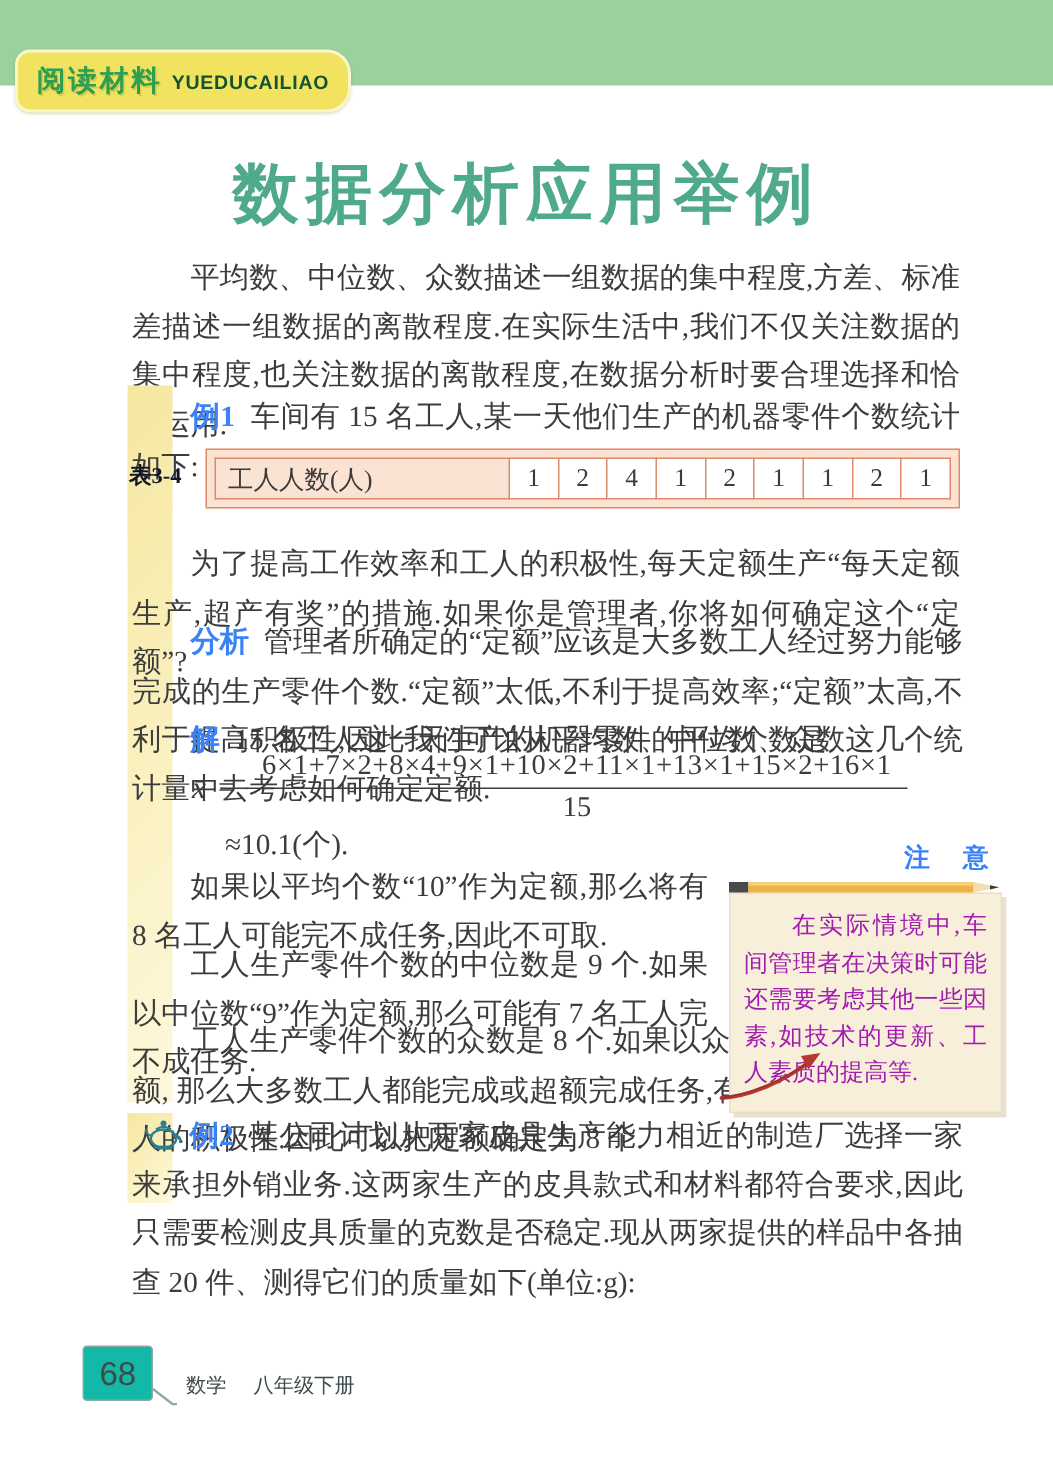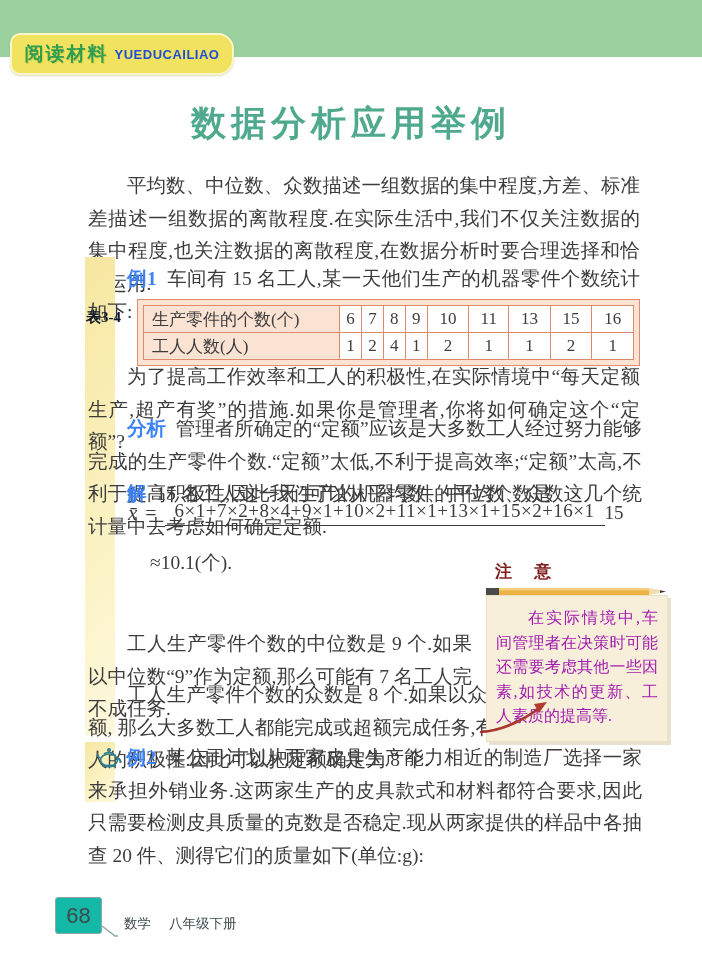--- a/index.html
+++ b/index.html
@@ -7,24 +7,24 @@
   .page { position:relative; width:702px; height:979px; background:#ffffff; overflow:hidden; color:#3c3c3c; margin:0 auto; }
 
   
   .banner { position:absolute; top:0; left:0; width:702px; height:57px; background:#9bd19e; }
   .tab { position:absolute; left:10px; top:33px; width:224px; height:42px; background:#f1e35f;
          border:2px solid #fbf6c9; border-radius:10px 16px 16px 10px;
          display:flex; align-items:center; justify-content:center; gap:6px;
          box-shadow:0 1px 2px rgba(120,110,0,.25); }
   .tab-cn { color:#2e9e52; font-weight:bold; font-size:19px; letter-spacing:2px;
             text-shadow:1px 1px 0 #d8ce4a; font-family:"Liberation Serif", serif; }
-  .tab-en { color:#1d4ed8; font-weight:bold; font-size:13px; font-family:"Liberation Sans", sans-serif; letter-spacing:.5px; }
+  .tab-en { color:#14532d; font-weight:bold; font-size:13px; font-family:"Liberation Sans", sans-serif; letter-spacing:.5px; }
 
   .title { position:absolute; top:100px; left:0; width:702px; text-align:center;
-           color:#4fa98c; font-size:35px; font-weight:bold; letter-spacing:5px; }
+           color:#4fa98c; font-size:44px; font-weight:bold; letter-spacing:5px; }
 
   .para { position:absolute; font-size:19.5px; line-height:32.5px; text-align:justify; color:#3c3c3c; }
   .indent { text-indent:2em; }
   .green-label { color:#3b82f6; font-weight:bold; }
 
   
   .strip { position:absolute; left:85px; width:30px;
            background:linear-gradient(135deg, #f6e7a0 0%, #fbf2c4 60%, #fdf8dd 100%); }
   .strip1 { top:257px; height:478px; }
   .strip2 { top:742px; height:60px; }
@@ -35,28 +35,28 @@
   .tbl-wrap { position:absolute; left:137px; top:299px; width:503px; background:#fbe3d4;
               border:1px solid #e0real; border:1px solid #e08a6e; padding:5px; }
   table.data { width:100%; border-collapse:collapse; }
   table.data td { border:1px solid #dd8a6e; font-size:17px; height:27px; text-align:center; color:#3c3c3c; background:#ffffff; }
   table.data td.rowhead { background:#fbe3d4; text-align:left; padding-left:8px; width:196px; font-size:17px; }
 
   
   .formula { position:absolute; left:128px; top:500px; display:flex; align-items:center; gap:8px; }
   .fvar { font-style:italic; font-size:21px; }
   .feq { font-size:20px; }
-  .frac { display:flex; flex-direction:row; }
+  .frac { display:flex; flex-direction:column; align-items:center; }
   .fnum { font-size:19px; padding:0 10px 3px 10px; border-bottom:1.6px solid #3c3c3c; letter-spacing:.5px; white-space:nowrap; }
   .fden { font-size:19px; padding-top:2px; }
   .approx { position:absolute; left:150px; top:549px; font-size:19.5px;text-align:right; }
 
   
   .note { position:absolute; left:486px; top:560px; width:182px; }
-  .note-title { text-align:left; color:#7f1d1d; font-weight:bold; font-size:17px; letter-spacing:9px; padding-left:9px; }
+  .note-title { text-align:right; color:#3b82f6; font-weight:bold; font-size:17px; letter-spacing:9px; padding-left:9px; }
   .pencil { display:block; margin-top:2px; }
   .note-body { margin-top:-2px; background:#f8efdb; border:1px solid #ecdfc2;
                box-shadow:3px 3px 0 rgba(190,170,120,.35);
                padding:10px 9px 12px 9px; font-size:16px; line-height:24.5px;
                text-indent:2em; color:#a21caf; text-align:justify; }
   .swoosh { position:absolute; left:477px; top:694px; }
 
   
   .ex2 { position:absolute; left:88px; top:742px; width:554px; font-size:19.5px; line-height:32.5px; text-align:justify; }
   .teapot { display:inline-block; vertical-align:-4px; margin:0 4px 0 8px; }
@@ -91,68 +91,57 @@
 
   <p class="para indent" style="left:88px; top:263px; width:552px;">
     <span class="green-label">例1</span>&nbsp;&nbsp;<span>车间有 15 名工人,某一天他们生产的机器零件个数统计如下:</span>
   </p>
 
   <div class="table-caption">表3-4</div>
 
   <div class="tbl-wrap">
     <table class="data">
       <tbody>
-          <tr>
-        <td class="rowhead">生产零件的个数(个)</td>
-        <td>6</td>
-        <td>7</td>
-        <td>8</td>
-        <td>9</td>
-        <td>10</td>
-        <td>11</td>
-        <td>13</td>
-        <td>15</td>
-        <td>16</td>
-      </tr>
       <tr>
         <td class="rowhead">工人人数(人)</td>
         <td>1</td>
         <td>2</td>
         <td>4</td>
         <td>1</td>
         <td>2</td>
         <td>1</td>
         <td>1</td>
         <td>2</td>
         <td>1</td>
       </tr>
     </tbody>
       </table>
   </div>
 
-  <p class="para indent" style="left:88px; top:361px; width:552px;">为了提高工作效率和工人的积极性,在实际情境中“每天定额生产,超产有奖”的措施.如果你是管理者,你将如何确定这个“定额”?</p>
+  <p class="para indent" style="left:88px; top:361px; width:552px;">为了提高工作效率和工人的积极性,每天定额生产“每天定额生产,超产有奖”的措施.如果你是管理者,你将如何确定这个“定额”?</p>
 
   <p class="para indent" style="left:88px; top:413px; width:554px;">
     <span class="green-label">分析</span>&nbsp;&nbsp;<span>管理者所确定的“定额”应该是大多数工人经过努力能够完成的生产零件个数.“定额”太低,不利于提高效率;“定额”太高,不利于提高积极性,因此我们可以从平均数、中位数、众数这几个统计量中去考虑如何确定定额.</span>
   </p>
 
   <p class="para indent" style="left:88px; top:478px; width:552px;">
     <span class="green-label">解</span>&nbsp;&nbsp;<span>15 名工人这一天生产的机器零件的平均个数是</span>
   </p>
 
   <div class="formula">
     <span class="fvar">x̄</span>
     <span class="feq">=</span>
     <div class="frac">
       <div class="fnum">6×1+7×2+8×4+9×1+10×2+11×1+13×1+15×2+16×1</div>
       <div class="fden">15</div>
     </div>
   </div>
   <div class="approx">≈10.1(个).</div>
 
+  <p class="para indent" style="left:88px; top:576px; width:384px;">如果以平均个数“10”作为定额,那么将有 8 名工人可能完不成任务,因此不可取.</p>
   <p class="para indent" style="left:88px; top:628px; width:384px;">工人生产零件个数的中位数是 9 个.如果以中位数“9”作为定额,那么可能有 7 名工人完不成任务.</p>
   <p class="para indent" style="left:88px; top:679px; width:505px;">工人生产零件个数的众数是 8 个.如果以众数“8”作为定额, 那么大多数工人都能完成或超额完成任务,有利于调动工人的积极性.因此可以把定额确定为 8 个.</p>
 
   <div class="note">
     <div class="note-title">注 意</div>
     <svg class="pencil" width="182" height="12" viewBox="0 0 182 12">
       <rect x="0" y="3" width="13" height="7" fill="#4a4a4a"></rect>
       <rect x="13" y="3" width="150" height="7" fill="#eeb347"></rect>
       <rect x="13" y="3" width="150" height="2.4" fill="#f6cf7d"></rect>
       <polygon points="163,3 180,6.5 163,10" fill="#f3dcae"></polygon>

